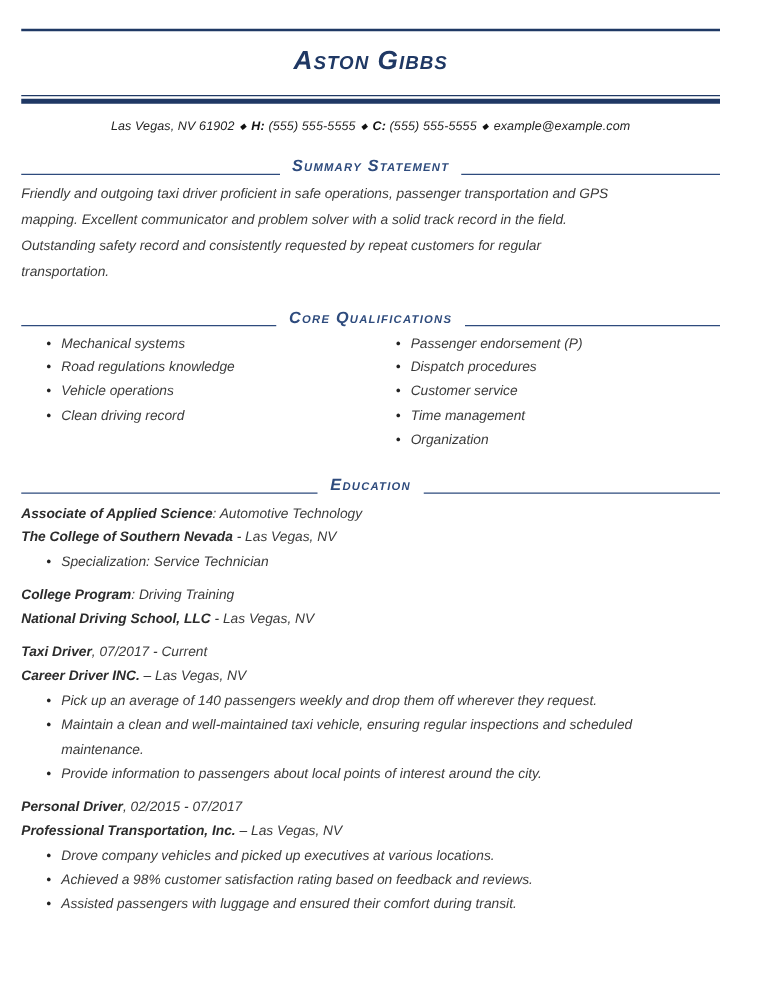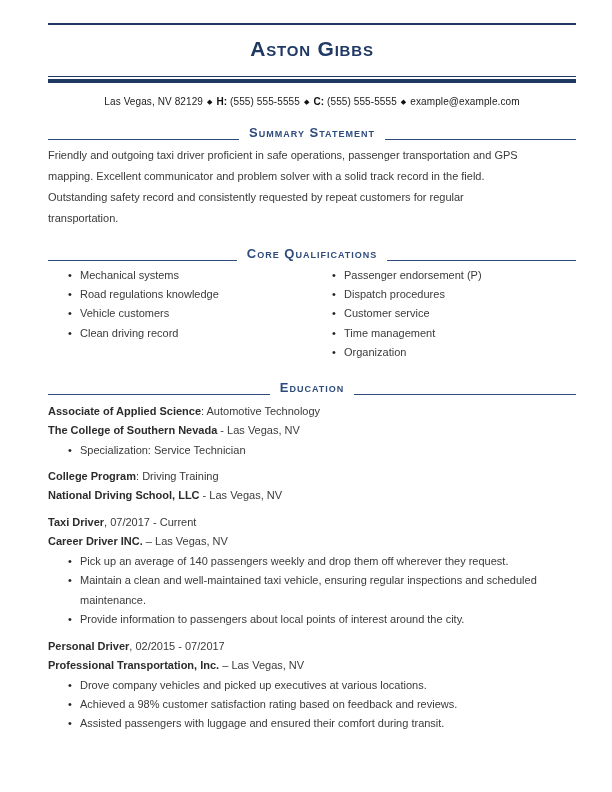--- a/index.html
+++ b/index.html
@@ -4,21 +4,21 @@
 <style>
   * { margin: 0; padding: 0; box-sizing: border-box; }
   html, body { background: #ffffff; }
   body {
     width: 612px; height: 792px;
     font-family: "Liberation Sans", sans-serif;
     color: var(--text, #3a3a3a);
     position: relative;
     overflow: hidden;
   }
-  .page { padding: 23px 36px 0 48px; }
+  .page { padding: 23px 36px 0 17px; font-style: italic; }
 
   .top-rule { height: 1.5px; background: var(--navy, #1f3864); }
 
   .name {
     text-align: center;
     font-variant: small-caps;
     font-weight: bold;
     font-size: 21px;
     line-height: 30px;
     letter-spacing: 0.8px;
@@ -112,39 +112,39 @@
   <div class="top-rule"></div>
 
   <h1 class="name">Aston Gibbs</h1>
 
   <div class="double-rule">
     <div class="thin"></div>
     <div class="thick"></div>
   </div>
 
   <div class="contact">
-    <span>Las Vegas, NV 82129</span><span class="sep">◆</span><b>H:</b><span> (555) 555-5555</span><span class="sep">◆</span><b>C:</b><span> (555) 555-5555</span><span class="sep">◆</span><span>example@example.com</span>
+    <span>Las Vegas, NV 61902</span><span class="sep">◆</span><b>H:</b><span> (555) 555-5555</span><span class="sep">◆</span><b>C:</b><span> (555) 555-5555</span><span class="sep">◆</span><span>example@example.com</span>
   </div>
 
   <div class="section-heading">
     <span class="title">Summary Statement</span>
   </div>
   <p class="summary-text">Friendly and outgoing taxi driver proficient in safe operations, passenger transportation and GPS
 mapping. Excellent communicator and problem solver with a solid track record in the field.
 Outstanding safety record and consistently requested by repeat customers for regular
 transportation.</p>
 
   <div class="section-heading">
     <span class="title">Core Qualifications</span>
   </div>
   <div class="qual-grid">
     <ul class="bullets">
       <li>Mechanical systems</li>
       <li>Road regulations knowledge</li>
-      <li>Vehicle customers</li>
+      <li>Vehicle operations</li>
       <li>Clean driving record</li>
     </ul>
     <ul class="bullets">
       <li>Passenger endorsement (P)</li>
       <li>Dispatch procedures</li>
       <li>Customer service</li>
       <li>Time management</li>
       <li>Organization</li>
     </ul>
   </div>

